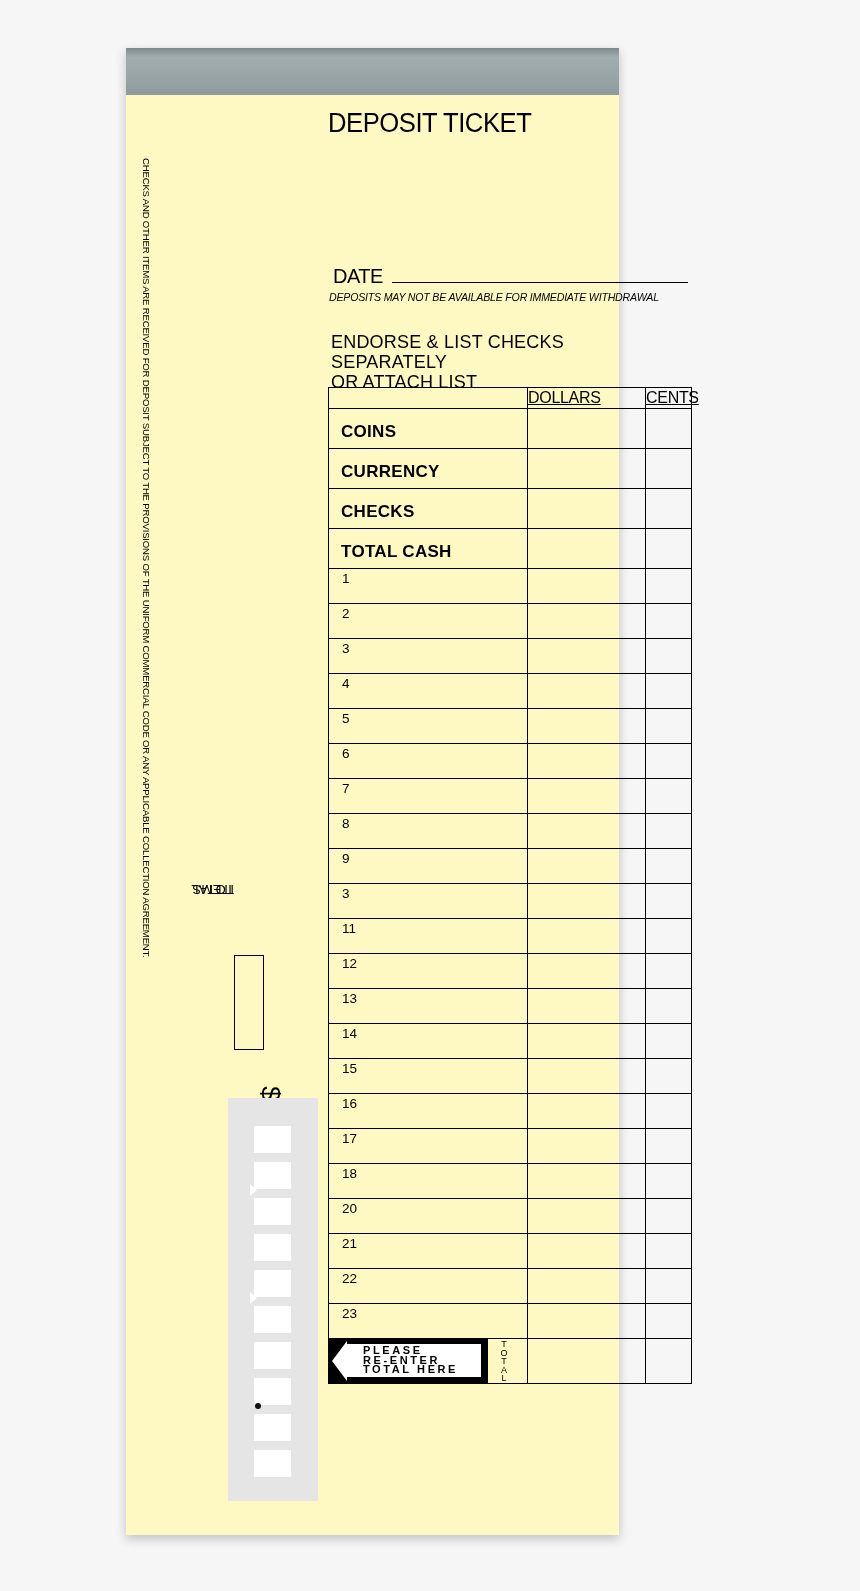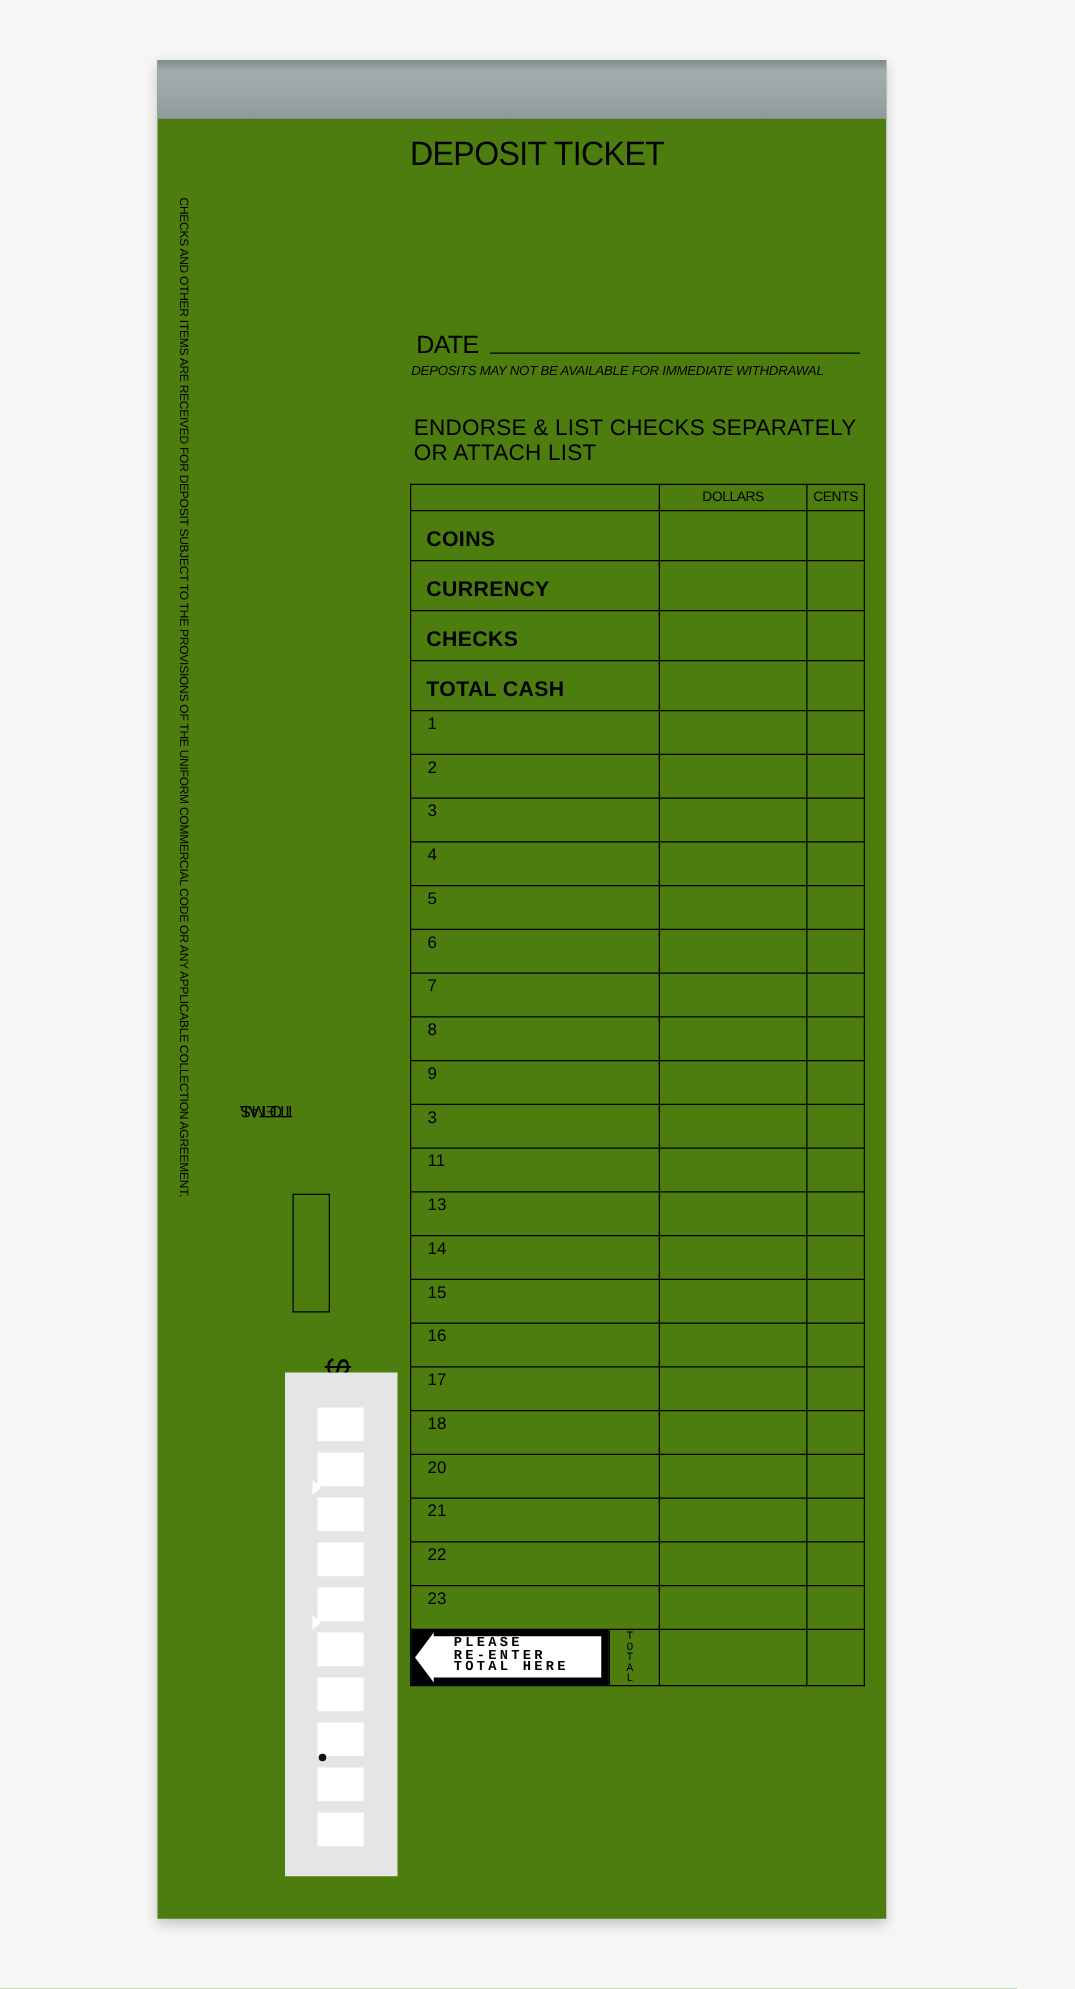--- a/index.html
+++ b/index.html
@@ -1,18 +1,18 @@
 <!DOCTYPE html>
 <html><head>
 <meta charset="utf-8">
 <style>
   html, body { margin:0; padding:0; }
   body { width:860px; height:1591px; background:#f6f6f6; position:relative; overflow:hidden;
          font-family:"Liberation Sans", sans-serif; color:#000; }
-  .paper { position:absolute; left:126px; top:48px; width:583px; height:1487px; background:#4d7c0f;
+  .paper { position:absolute; left:126px; top:48px; width:493px; height:1487px; background:#fef9c3;
            box-shadow:0 4px 10px rgba(0,0,0,0.22); }
   .binding { position:absolute; left:0; top:0; width:100%; height:47px;
              background:linear-gradient(#7f8a8d 0%, #a2adb0 20%, #9aa5a8 60%, #8e999c 100%); }
   .title { position:absolute; left:202px; top:60px; font-size:27px; letter-spacing:-0.5px; transform:scaleX(0.95); transform-origin:left; }
   .date-label { position:absolute; left:207px; top:217px; font-size:20px; letter-spacing:-0.5px; }
   .date-line { position:absolute; left:266px; top:234px; width:296px; border-bottom:1.5px solid #000; height:0; }
   .disclaimer { position:absolute; left:203px; top:243px; font-size:10.6px; font-style:italic; letter-spacing:-0.2px; white-space:nowrap; }
   .instructions { position:absolute; left:205px; top:284px; font-size:18px; line-height:20px; letter-spacing:0.2px; }
   .side-text { position:absolute; left:16px; top:110px; width:0; height:0; }
   .side-text span { position:absolute; left:0; top:0; transform-origin:left top; transform:rotate(90deg) translateY(-10px);
@@ -22,29 +22,29 @@
   .total-items-box { position:absolute; left:108px; top:907px; width:28px; height:93px; border:1.5px solid #000; }
   .dollar { position:absolute; left:134px; top:1030px; font-size:26px; transform:rotate(90deg); transform-origin:center; width:20px; text-align:center; }
   .mic-strip { position:absolute; left:102px; top:1050px; width:90px; height:403px; background:#e5e5e5; }
   .mic-strip .cell { position:absolute; left:26px; width:37px; height:27px; background:#fff; }
   .mic-strip .notch { position:absolute; left:22px; width:0; height:0; border-top:6px solid transparent; border-bottom:6px solid transparent; border-left:7px solid #fff; }
   .mic-strip .dot { position:absolute; left:27px; top:305px; width:6px; height:6px; border-radius:50%; background:#111; }
 
   table.grid { position:absolute; left:202px; top:339px; border-collapse:collapse; width:356px; table-layout:fixed; }
   table.grid td { border:1.5px solid #000; padding:0; vertical-align:top; }
   table.grid col.c1 { width:199px; } table.grid col.c2 { width:118px; } table.grid col.c3 { width:46px; }
-  .hdr td { height:20px; font-size:11px; text-align:center; vertical-align:middle !important; letter-spacing:-0.3px; }
+  .hdr td { height:20px; font-size:16px; text-align:left; vertical-align:middle !important; letter-spacing:-0.3px;text-decoration:underline; }
   .bold-row td { height:33px; }
   .bold-row td.lbl { font-weight:bold; font-size:17px; padding:6px 0 0 12px !important; letter-spacing:0.3px; vertical-align:middle; }
   .num-row td { height:32px; }
   .num-row td.lbl { font-size:13.5px; padding:2px 0 0 13px !important; }
   .tfal td { height:36px; }
   .tfal td.lbl { font-size:14.5px; text-align:center; line-height:14px; padding-top:3px !important; letter-spacing:0.3px; }
   .reenter td { height:44px; }
-  .reenter td.lbl { padding:0 !important;font-family:Liberation Mono, monospace; }
+  .reenter td.lbl { padding:0 !important; }
   .reenter-wrap { display:flex; height:44px; }
   .reenter-black { width:158px; background:#000; position:relative; }
   .arrow-box { position:absolute; left:16px; top:5px; width:136px; height:33px; background:#fff; }
   .arrow-head { position:absolute; left:3px; top:2px; width:0; height:0; border-top:20px solid transparent; border-bottom:20px solid transparent; border-right:15px solid #fff; }
   .arrow-text { position:absolute; left:18px; top:2px; font-size:11px; line-height:9.5px; font-weight:bold; letter-spacing:2.6px; white-space:pre; }
   .total-vert { width:32px; border-left:1.5px solid #000; font-size:9px; line-height:8.6px; text-align:center; padding-top:1px; white-space:pre; }
 </style>
 </head>
 <body>
 
@@ -184,20 +184,25 @@
     <td></td>
     <td></td>
   </tr>
 
   <tr class="num-row">
     <td class="lbl">11</td>
     <td></td>
     <td></td>
   </tr>
 
+  <tr class="num-row">
+    <td class="lbl">12</td>
+    <td></td>
+    <td></td>
+  </tr>
 
   <tr class="num-row">
     <td class="lbl">13</td>
     <td></td>
     <td></td>
   </tr>
 
   <tr class="num-row">
     <td class="lbl">14</td>
     <td></td>

